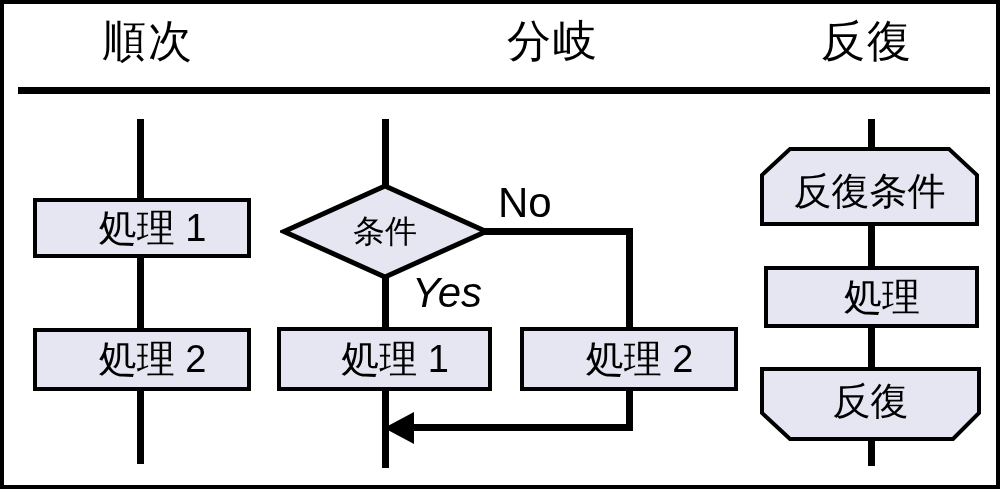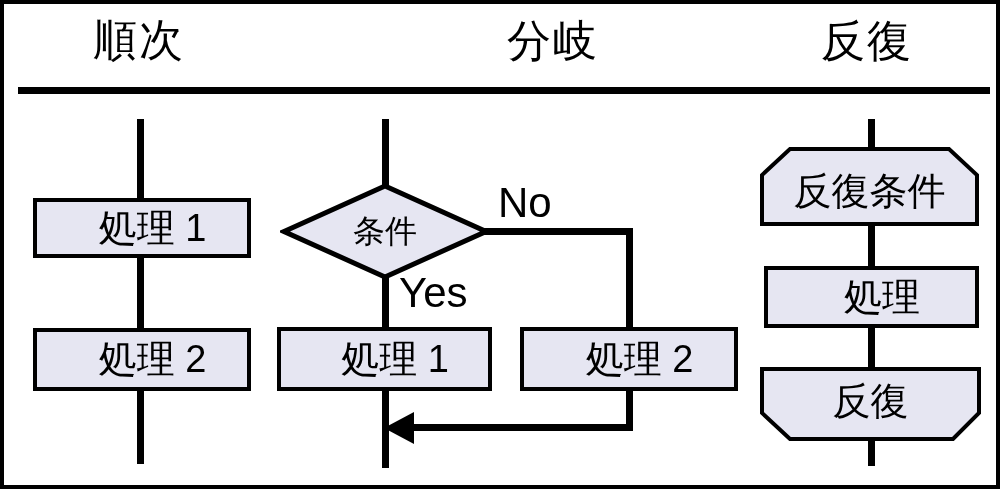--- a/index.html
+++ b/index.html
@@ -86,21 +86,21 @@
     border-top: 16px solid transparent;
     border-bottom: 16px solid transparent;
     border-right: 30px solid var(--stroke, #000);
   }
 </style>
 </head>
 <body>
 
 <div class="canvas">
 
-  <div class="col-title" style="left:135px;font-family:Liberation Serif, serif;">順次</div>
+  <div class="col-title" style="left:144px;">順次</div>
   <div class="col-title" style="left:501px;margin-left:48px;">分岐</div>
   <div class="col-title" style="left:863px;">反復</div>
 
   <div class="separator"></div>
 
   <div class="line" style="left:133px; top:115px; width:7px; height:345px;"></div>
   <div class="node" style="left:29px; top:194px; width:218px; height:60px;">
     <span>処理 1</span>
   </div>
   <div class="node" style="left:29px; top:324px; width:218px; height:63px;">
@@ -117,21 +117,21 @@
   <div class="arrowhead" style="left:380px; top:408px;"></div>
 
   <div class="shape-wrap" style="left:276px; top:178px; width:210px; height:99px;">
     <svg viewBox="0 0 210 99" preserveAspectRatio="none">
       <polygon points="4,49.5 105,4 206,49.5 105,95" fill="#e6e6f2" stroke="#000000" stroke-width="5"></polygon>
     </svg>
     <div class="shape-label" style="font-size:32px;">条件</div>
   </div>
 
   <div class="branch-word" style="left:494px; top:176px;">No</div>
-  <div class="branch-word" style="left:395px; top:266px;">Yes</div>
+  <div class="branch-word" style="left:408px; top:266px;font-style:italic;">Yes</div>
 
   <div class="node" style="left:273px; top:323px; width:215px; height:64px;">
     <span>処理 1</span>
   </div>
   <div class="node" style="left:516px; top:323px; width:218px; height:64px;">
     <span>処理 2</span>
   </div>
 
   <div class="line" style="left:864px; top:115px; width:7px; height:347px;"></div>
 

